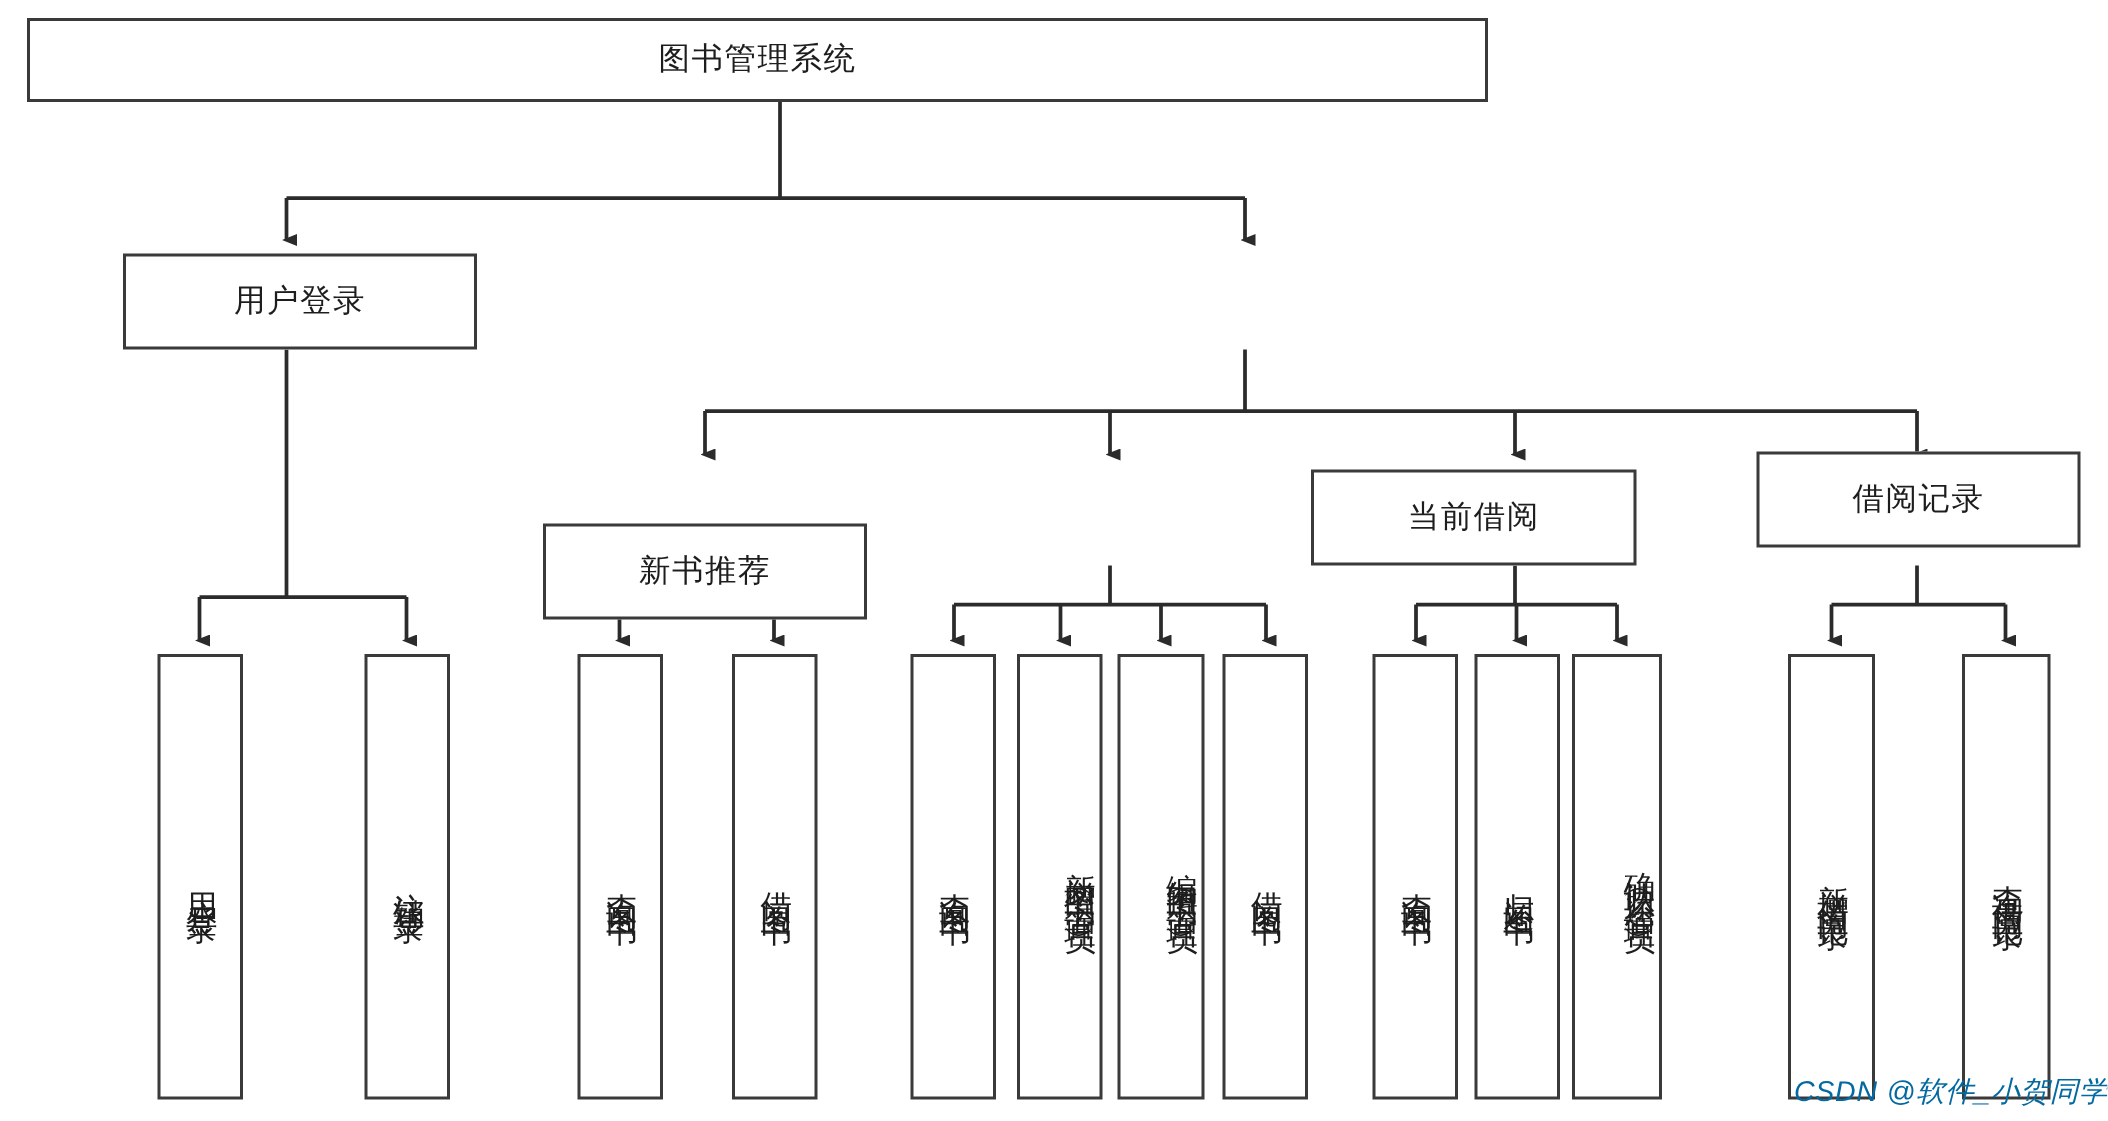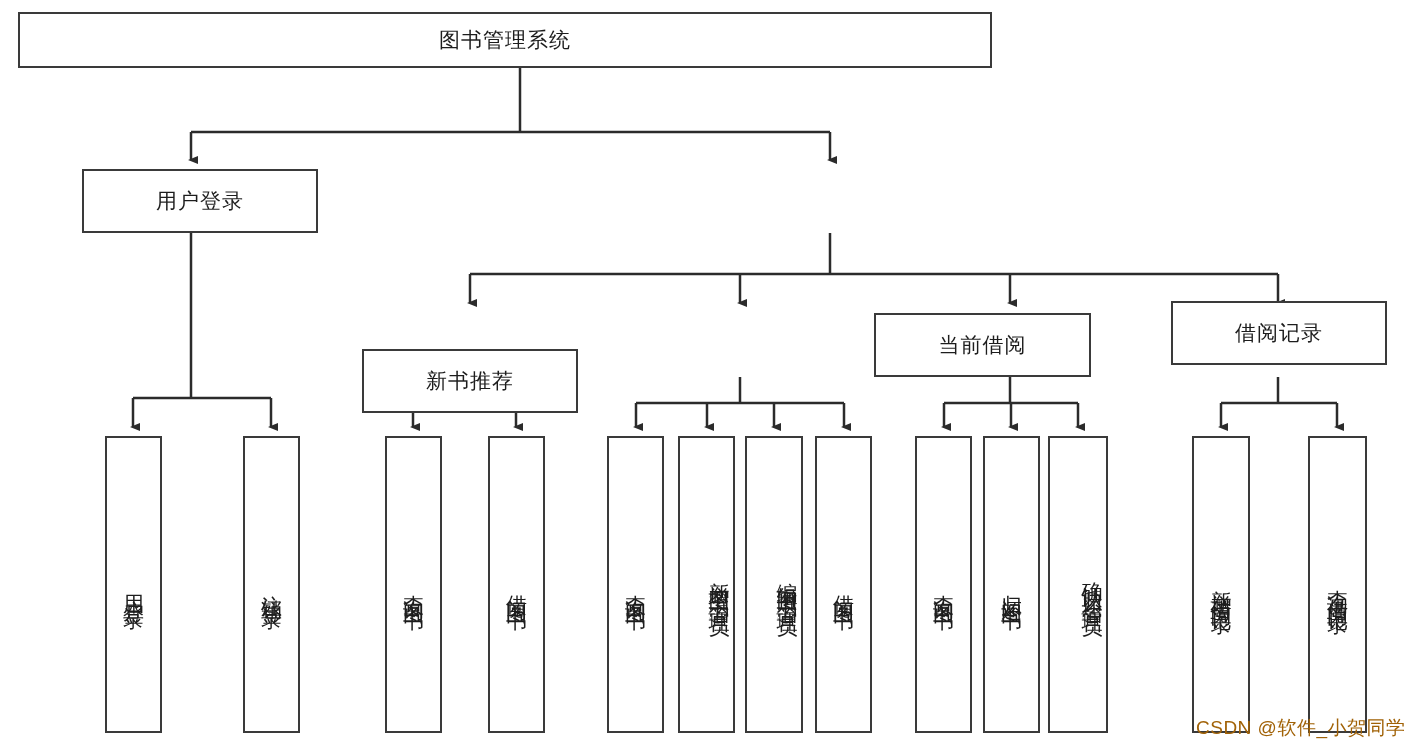--- a/index.html
+++ b/index.html
@@ -27,23 +27,24 @@
     padding-top:6px;
     align-items:flex-start;
     justify-content:center;
   }
   .node.v.top{ align-items:flex-start; }
   .node.v.mid{ align-items:center; }
   .label{ display:block; }
   .watermark{
     position:absolute;
     font-size:19px;
-    color:#a16207;
+    color:#0369a1;
     white-space:nowrap;
     letter-spacing:0.5px;
+    font-style:italic;
   }
 </style>
 </head>
 <body>
 
 <div id="canvas">
 
   <svg id="edges" viewBox="0 0 1405 747">
     <defs>
       <marker id="arrow" markerWidth="10" markerHeight="10" refX="4" refY="7" orient="auto" markerUnits="userSpaceOnUse">

